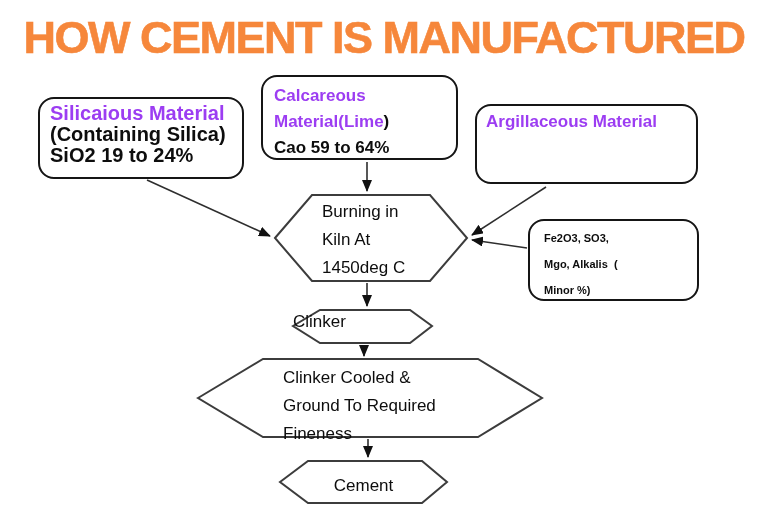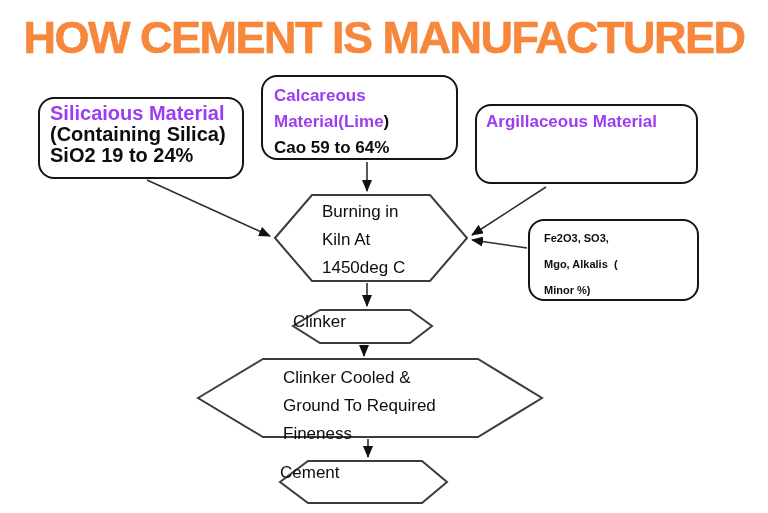--- a/index.html
+++ b/index.html
@@ -47,21 +47,21 @@
   .hex-label {
     position: absolute;
     font-weight: normal;
     color: #0d0d0d;
     font-size: 17px;
     line-height: 28px;
   }
   #label-burning  { left: 322px; top: 198px; }
   #label-clinker  { left: 293px; top: 312px; width: 139px; text-align: left; line-height: 20px; }
   #label-grinding { left: 283px; top: 364px; }
-  #label-cement   { left: 280px; top: 463px; width: 167px; text-align: left; line-height: 20px; }
+  #label-cement   { left: 280px; top: 476px; width: 167px; text-align: center; line-height: 20px; }
 </style>
 </head>
 <body>
 
 <div class="canvas" style="--title-orange: #F6873B; --heading-purple: #9C3DF2; --cement-blue: #5D5DEF; --text-black: #0D0D0D;">
 
   <h1 class="title">HOW CEMENT IS MANUFACTURED</h1>
 
   <svg class="wires" width="768" height="513" viewBox="0 0 768 513">
     <defs>

